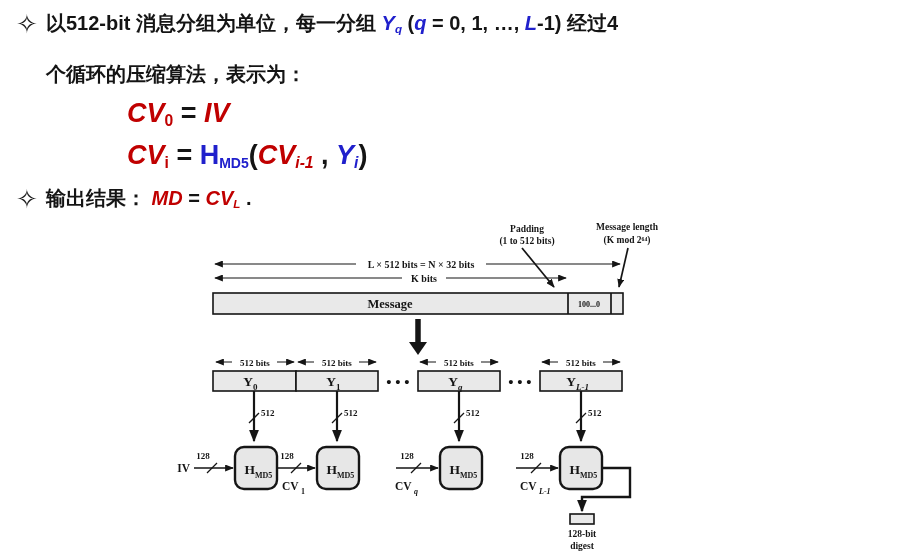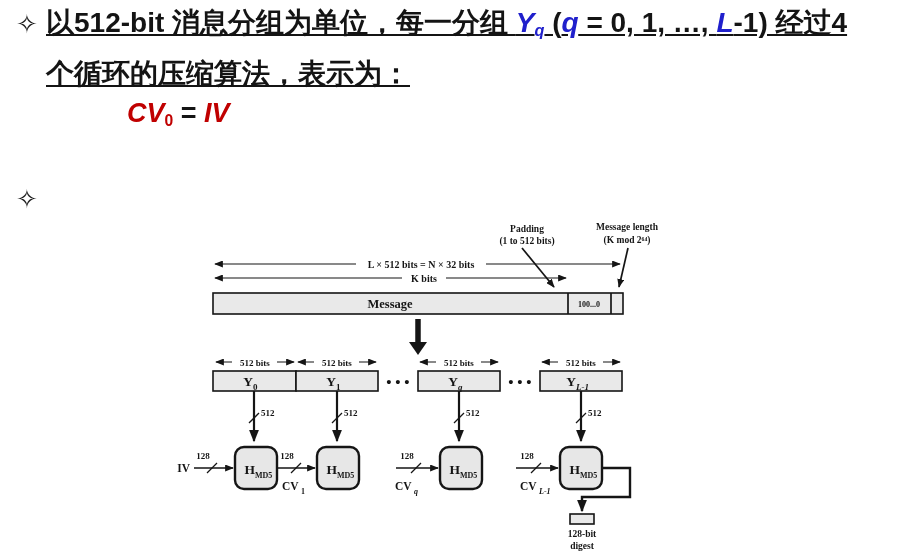--- a/index.html
+++ b/index.html
@@ -1,21 +1,21 @@
 <!DOCTYPE html>
 <html><head>
 <meta charset="utf-8">
 <style>
   html,body { margin:0; padding:0; background:#fff; }
   .slide {
     position:relative; width:902px; height:556px; background:#fff; overflow:hidden;
     font-family:"Liberation Sans","DejaVu Sans",sans-serif; color:#141414;
   }
   .bullet-marker { position:absolute; left:16px; font-size:26px; color:#1a1a1a; line-height:32px; }
-  .tline { position:absolute; left:46px; font-size:28px; font-weight:600; line-height:36px; white-space:pre; color:#141414;text-decoration:underline; }
+  .tline { position:absolute; left:46px; font-size:20px; font-weight:600; line-height:36px; white-space:pre; color:#141414; }
   .formula { position:absolute; left:127px; font-size:27px; font-weight:700; line-height:34px; white-space:pre; color:#141414; }
   .it  { font-style:italic; }
   .red { color:#C00000; }
   .blue{ color:#2020CC; }
   .sb  { font-size:0.58em; vertical-align:-0.24em; }
   .sbh { font-size:0.52em; vertical-align:-0.30em; }
   .fm  { font-weight:700; }
   svg.diagram { position:absolute; left:0; top:215px; }
   svg.diagram text { font-family:"Liberation Serif","DejaVu Serif",serif; font-weight:700; fill:#151515; }
   svg.diagram line, svg.diagram polyline { stroke:#151515; fill:none; }
@@ -33,22 +33,24 @@
 <body>
 
 <div class="slide">
 
   <div class="bullet-marker" style="top:8px">✧</div>
   <div class="tline" style="top:5px"><span>以512-bit 消息分组为单位，每一分组 </span><span class="blue it">Y</span><span class="blue it sb">q</span><span> (</span><span class="blue it">q</span><span> = 0, 1, …, </span><span class="blue it">L</span><span>-1) 经过4</span></div>
   <div class="tline" style="top:56px">个循环的压缩算法，表示为：</div>
 
   <div class="formula" style="top:96px"><span class="red it">CV</span><span class="red sb">0</span><span> = </span><span class="red it">IV</span></div>
 
+  <div class="formula" style="top:138px"><span class="red it">CV</span><span class="red sb">i</span><span> = </span><span class="blue">H</span><span class="blue sbh">MD5</span><span>(</span><span class="red it">CV</span><span class="red it sb">i-1</span><span> , </span><span class="blue it">Y</span><span class="blue it sb">i</span><span>)</span></div>
 
   <div class="bullet-marker" style="top:183px">✧</div>
+  <div class="tline" style="top:180px"><span>输出结果： </span><span class="red it fm">MD</span><span class="fm"> = </span><span class="red it fm">CV</span><span class="red it sb fm">L</span><span class="fm"> .</span></div>
 
   <svg class="diagram" width="902" height="341" viewBox="0 0 902 341">
     <defs>
       <marker id="ah" viewBox="0 0 10 8" refX="9" refY="4" markerWidth="9" markerHeight="7" orient="auto-start-reverse" markerUnits="userSpaceOnUse">
           <path d="M0,0 L10,4 L0,8 z" fill="#151515"></path>
         </marker>
       <marker id="ahb" viewBox="0 0 10 8" refX="9" refY="4" markerWidth="13" markerHeight="10" orient="auto-start-reverse" markerUnits="userSpaceOnUse">
           <path d="M0,0 L10,4 L0,8 z" fill="#151515"></path>
         </marker>
     </defs>

